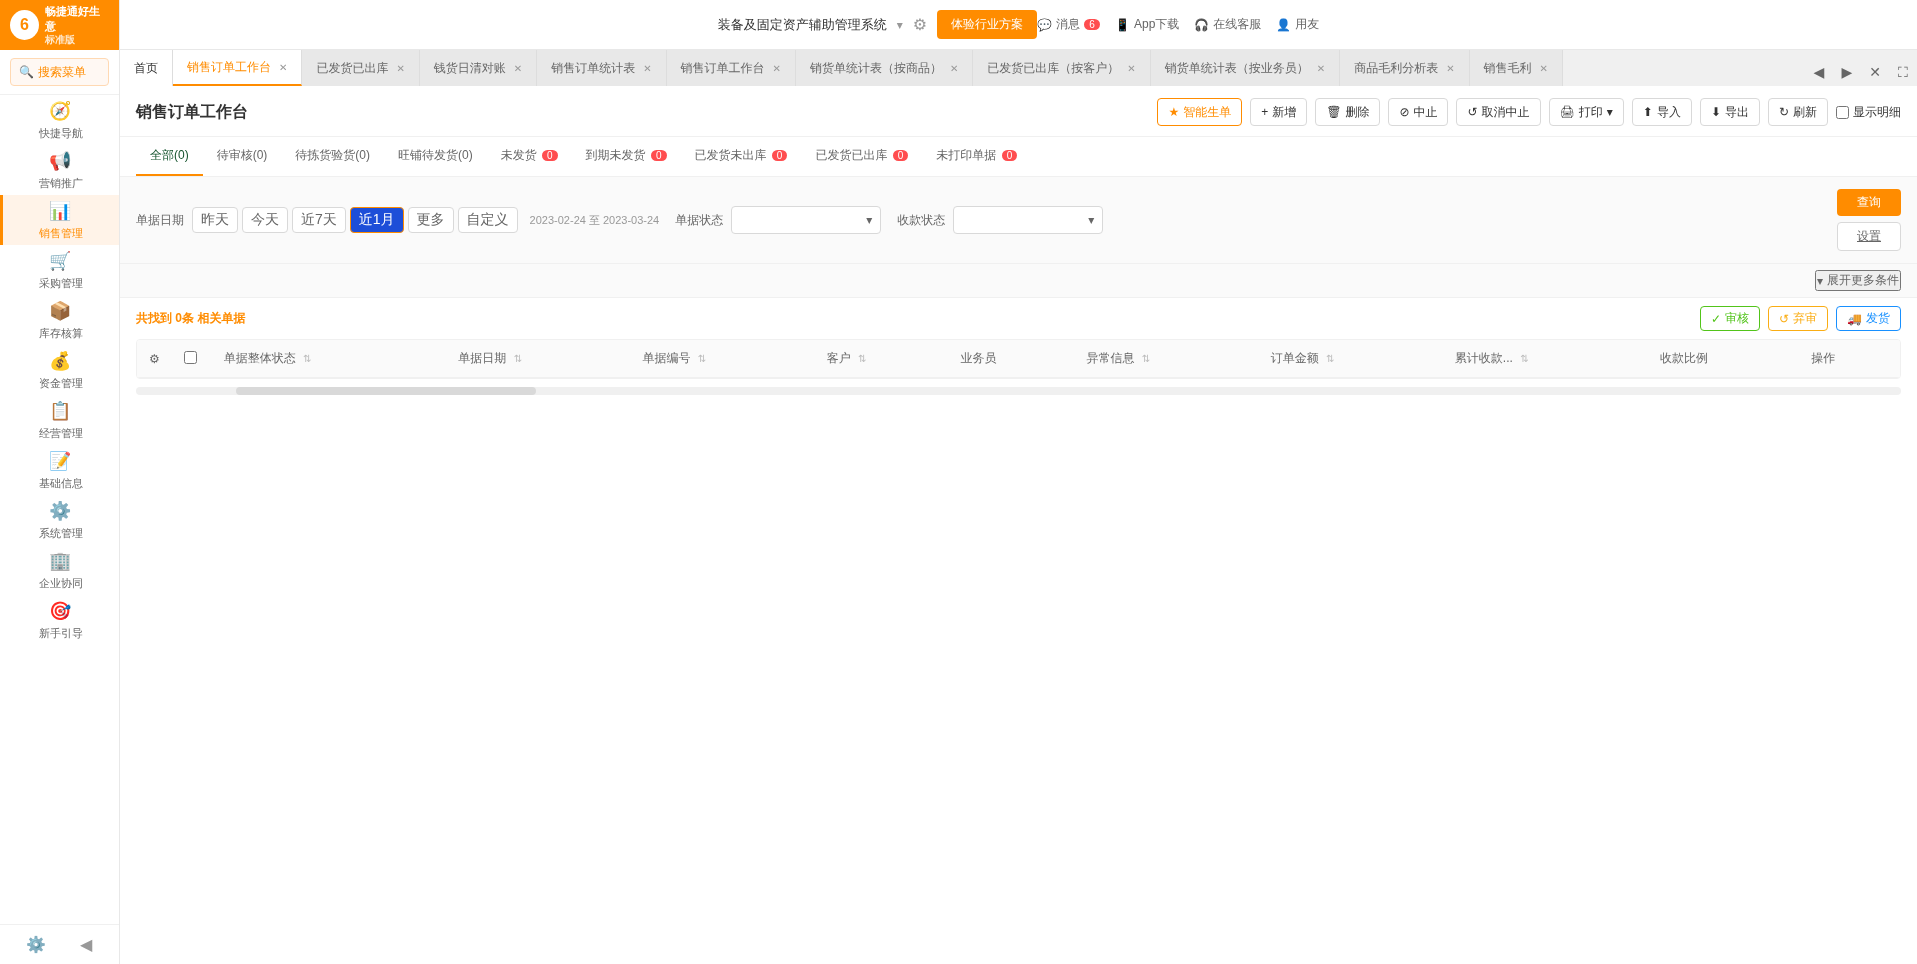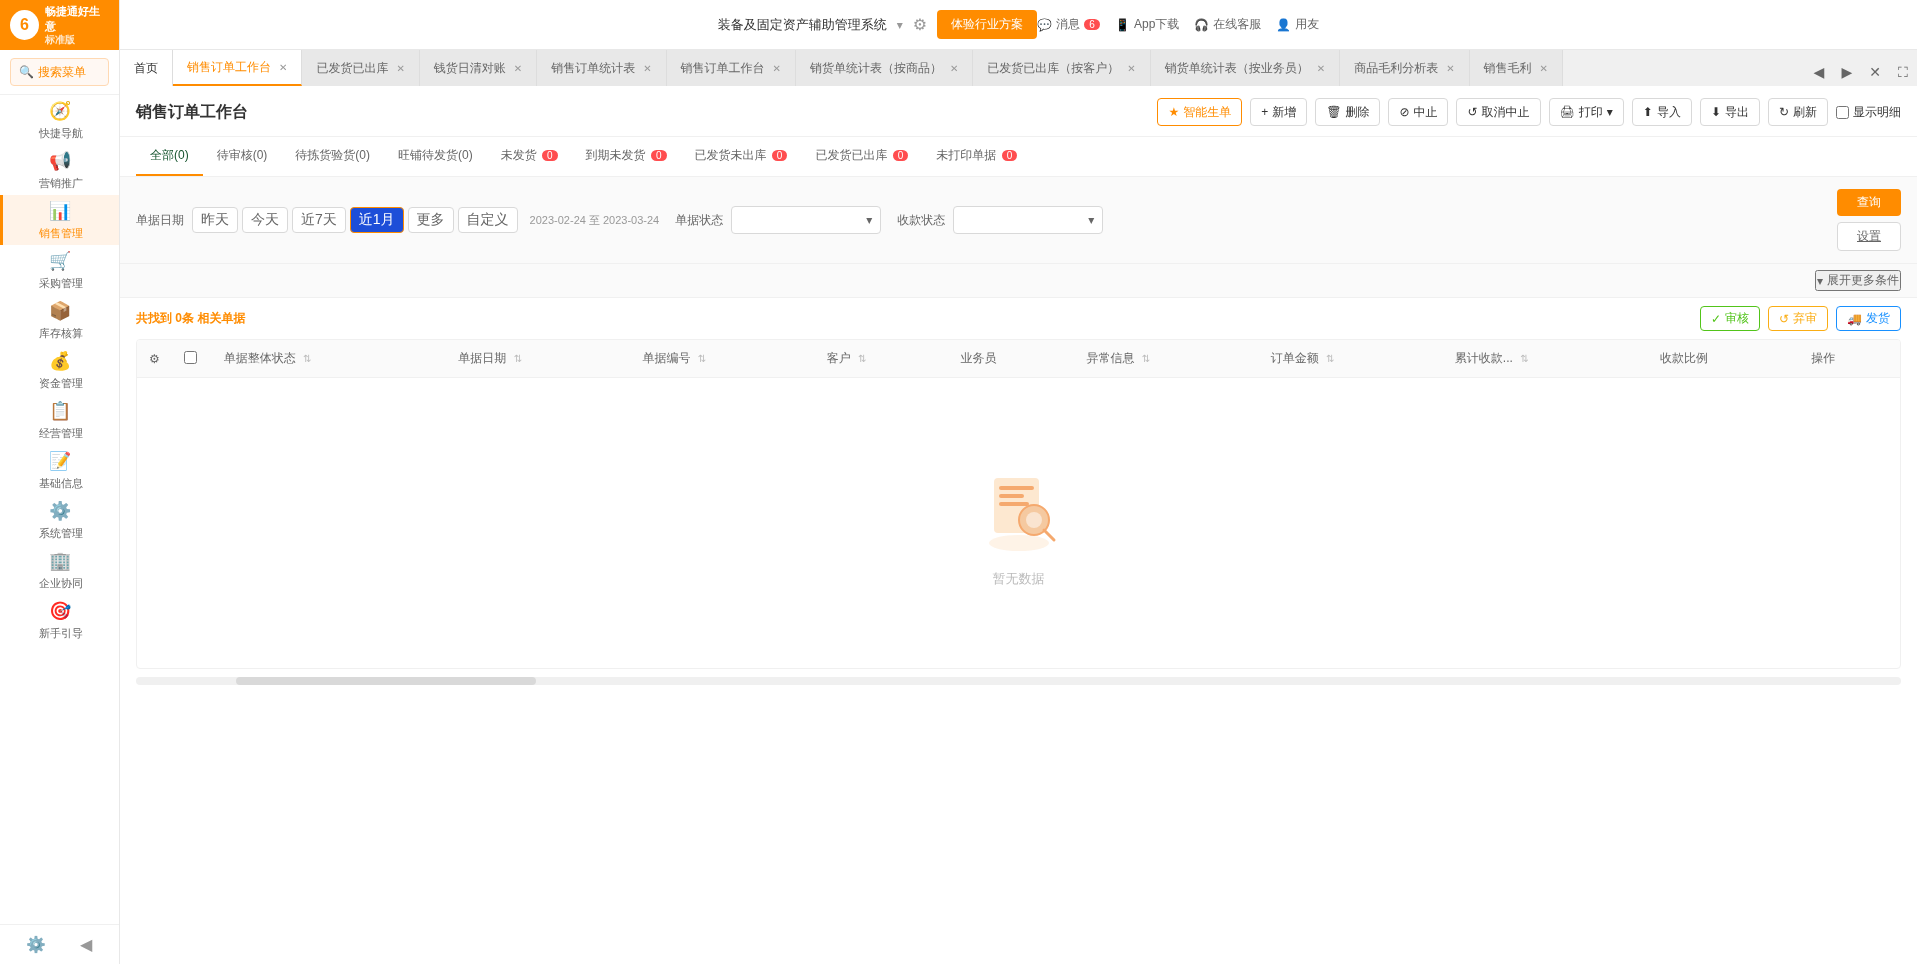--- a/index.html
+++ b/index.html
@@ -441,35 +441,20 @@
           </th>
           <th>
             <span>操作</span>
           </th>
         </tr>
       </thead>
       <tbody>
       </tbody>
     </table>
 
-    <div class="empty-state">
-      <div class="empty-icon">
-        <svg width="100" height="100" viewBox="0 0 100 100" fill="none" xmlns="http://www.w3.org/2000/svg">
-          <ellipse cx="50" cy="85" rx="30" ry="8" fill="#fde8d0" opacity="0.5"></ellipse>
-          <rect x="25" y="20" width="45" height="55" rx="4" fill="#fde8d0"></rect>
-          <rect x="30" y="28" width="35" height="4" rx="2" fill="#f5a96e"></rect>
-          <rect x="30" y="36" width="25" height="4" rx="2" fill="#f5a96e"></rect>
-          <rect x="30" y="44" width="30" height="4" rx="2" fill="#f5a96e"></rect>
-          <circle cx="65" cy="62" r="15" fill="#f5c9a0" stroke="#f5a96e" stroke-width="2"></circle>
-          <circle cx="65" cy="62" r="8" fill="#fff" opacity="0.5"></circle>
-          <line x1="75" y1="72" x2="85" y2="82" stroke="#f5a96e" stroke-width="3" stroke-linecap="round"></line>
-        </svg>
-      </div>
-      <div class="empty-text">暂无数据</div>
-    </div>
   </div>
 
   <div style="height:16px;margin:8px 16px 0;position:relative;">
     <div style="height:8px;background:#f0f0f0;border-radius:4px;position:relative;margin-top:4px;">
       <div style="height:8px;width:300px;background:#d9d9d9;border-radius:4px;position:absolute;left:100px;"></div>
     </div>
   </div>
 
 </div>
 

